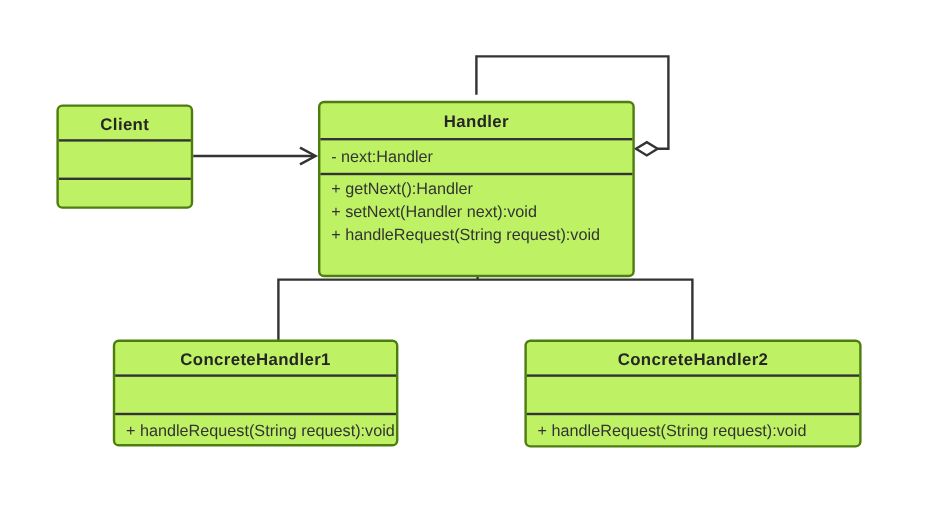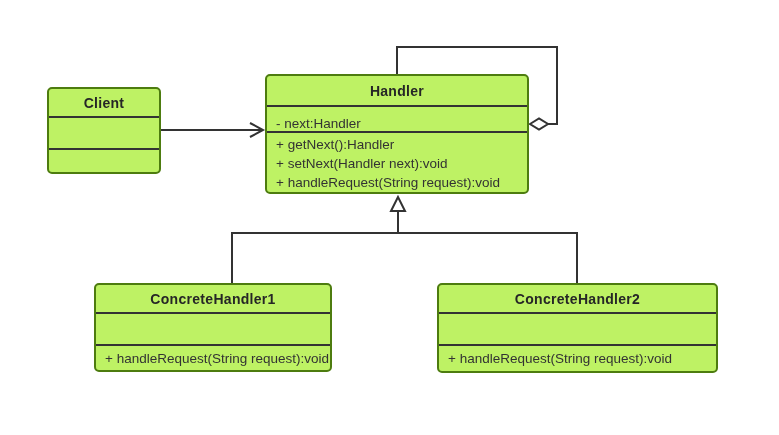--- a/index.html
+++ b/index.html
@@ -55,23 +55,23 @@
     align-items: center;
     padding-left: 9px;
     white-space: nowrap;
   }
   
   .class-client { left: 47px; top: 87px; width: 114px; height: 87px; }
   .class-client .uml-title { height: 27px; }
   .class-client .comp-attrs { height: 32px; }
   .class-client .comp-methods { flex: 1; }
   
-  .class-handler { left: 265px; top: 74px; width: 264px; height: 120px; }
+  .class-handler { left: 265px; top: 84px; width: 264px; height: 147px; }
   .class-handler .uml-title { height: 29px; }
-  .class-handler .comp-attrs { height: 29px; display: flex; align-items: flex-end; }
+  .class-handler .comp-attrs { height: 29px; display: flex; align-items: center; }
   .class-handler .comp-methods { flex: 1; padding-top: 2px; }
   .class-handler .uml-method-row { height: 19px; }
   
   .class-ch1 { left: 94px; top: 283px; width: 238px; height: 89px; }
   .class-ch1 .uml-title { height: 27px; }
   .class-ch1 .comp-attrs { height: 32px; }
   .class-ch1 .comp-methods { flex: 1; display: flex; align-items: center; }
   
   .class-ch2 { left: 437px; top: 283px; width: 281px; height: 90px; text-align: center; }
   .class-ch2 .uml-title { height: 27px; }

